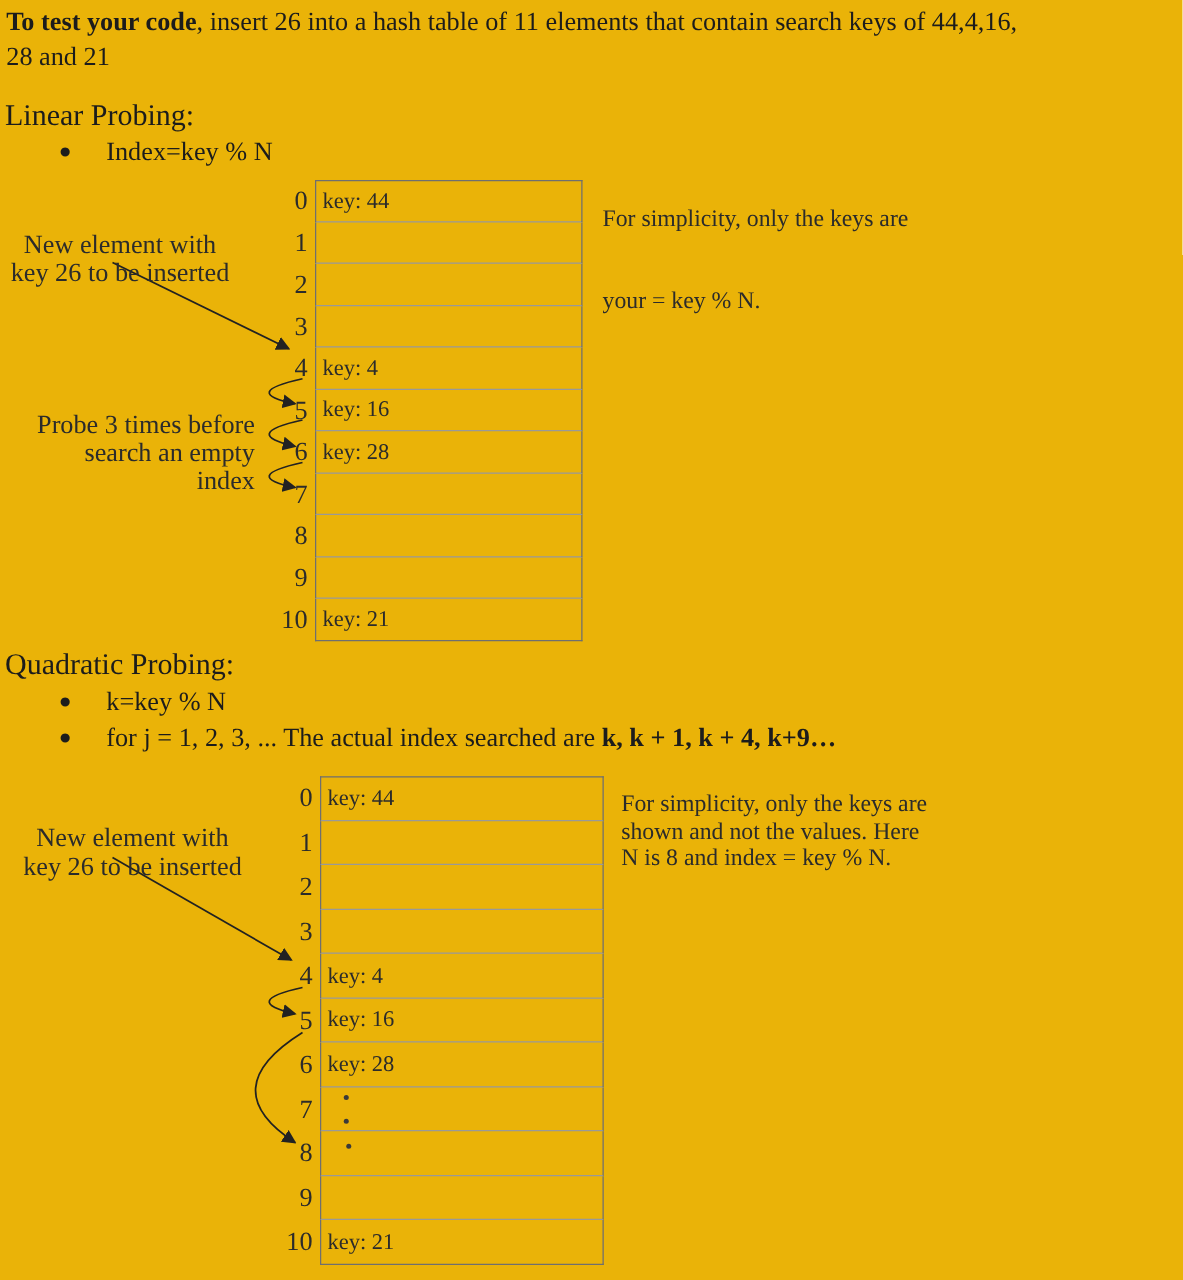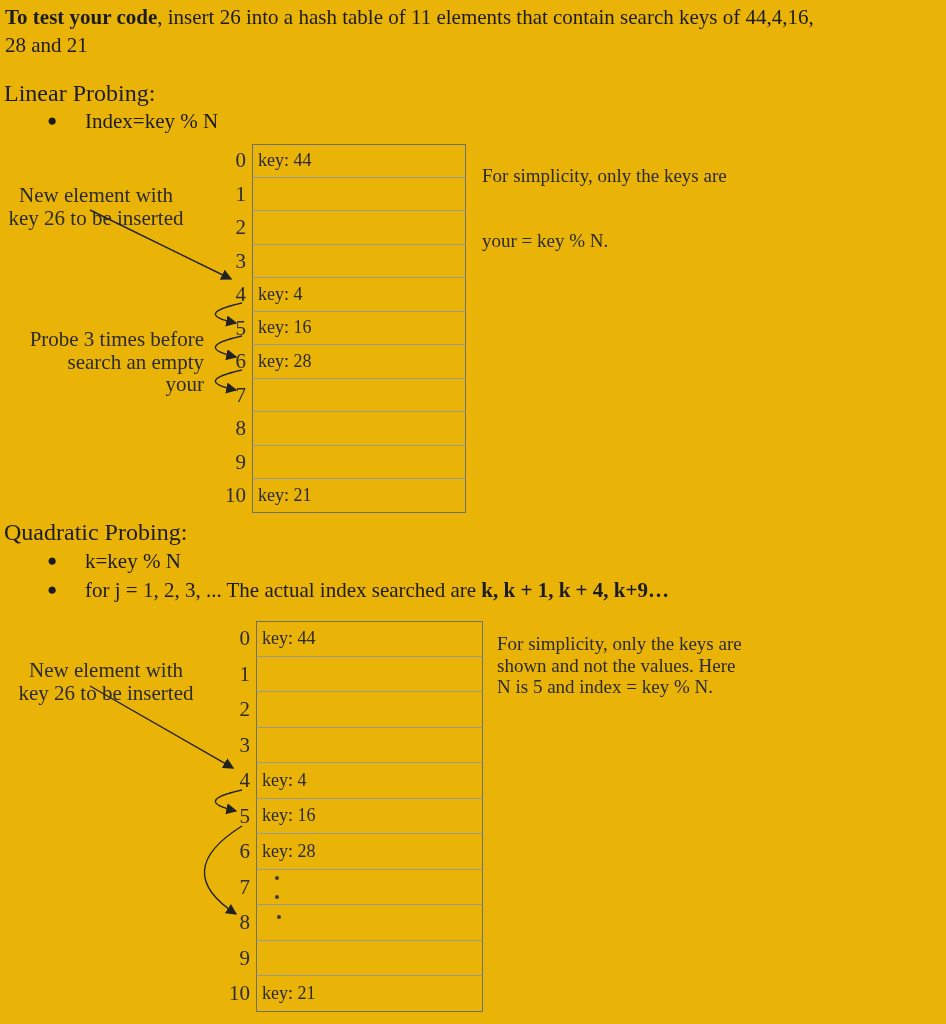--- a/index.html
+++ b/index.html
@@ -102,21 +102,21 @@
     <path d="M 242 303 Q 192 314 236 323" fill="none" stroke="#222222" stroke-width="1.4" marker-end="url(#arw)"></path>
     <path d="M 242 336 Q 192 347 236 357" fill="none" stroke="#222222" stroke-width="1.4" marker-end="url(#arw)"></path>
     <path d="M 242 370 Q 192 381 236 390" fill="none" stroke="#222222" stroke-width="1.4" marker-end="url(#arw)"></path>
 
     <path d="M 90 686 L 233 768" fill="none" stroke="#222222" stroke-width="1.4" marker-end="url(#arw)"></path>
     <path d="M 242 790 Q 192 801 236 811" fill="none" stroke="#222222" stroke-width="1.4" marker-end="url(#arw)"></path>
     <path d="M 242 826 Q 170 871 236 914" fill="none" stroke="#222222" stroke-width="1.4" marker-end="url(#arw)"></path>
   </svg>
 
   <div class="dlabel insert-label-1"><span>New element with</span><br><span>key 26 to be inserted</span></div>
-  <div class="dlabel probe-label-1"><span>Probe 3 times before</span><br><span>search an empty</span><br><span>your</span></div>
+  <div class="dlabel probe-label-1"><span>Probe 3 times before</span><br><span>search an empty</span><br><span>index</span></div>
   <div class="ht-table t1" id="table1">
       <div class="ht-row">
         <span class="ht-index">0</span>
         <div class="ht-cell">key: 44</div>
       </div>
       <div class="ht-row">
         <span class="ht-index">1</span>
         <div class="ht-cell"></div>
       </div>
       <div class="ht-row">
@@ -208,20 +208,20 @@
       </div>
       <div class="ht-row">
         <span class="ht-index">9</span>
         <div class="ht-cell"></div>
       </div>
       <div class="ht-row">
         <span class="ht-index">10</span>
         <div class="ht-cell">key: 21</div>
       </div>
     </div>
-  <div class="note note-2"><span>For simplicity, only the keys are</span><br><span>shown and not the values. Here</span><br><span>N is 5 and index = key % N.</span></div>
+  <div class="note note-2"><span>For simplicity, only the keys are</span><br><span>shown and not the values. Here</span><br><span>N is 8 and index = key % N.</span></div>
   <div id="dots">
       <span class="probe-dot">·</span>
       <span class="probe-dot">·</span>
       <span class="probe-dot">·</span>
     </div>
 
 </div>
 
 </body></html>

